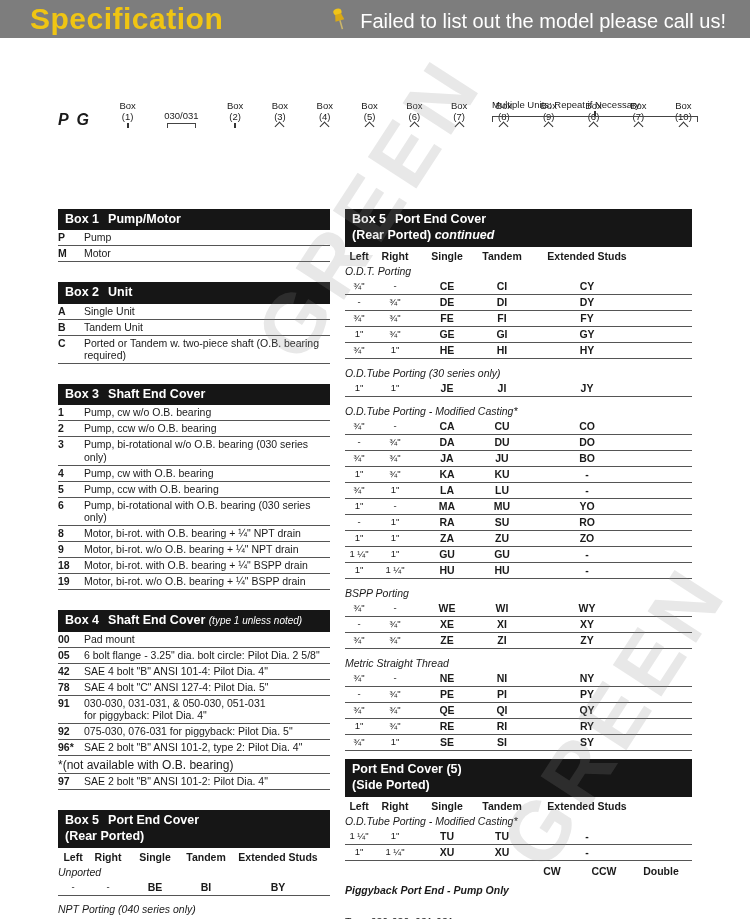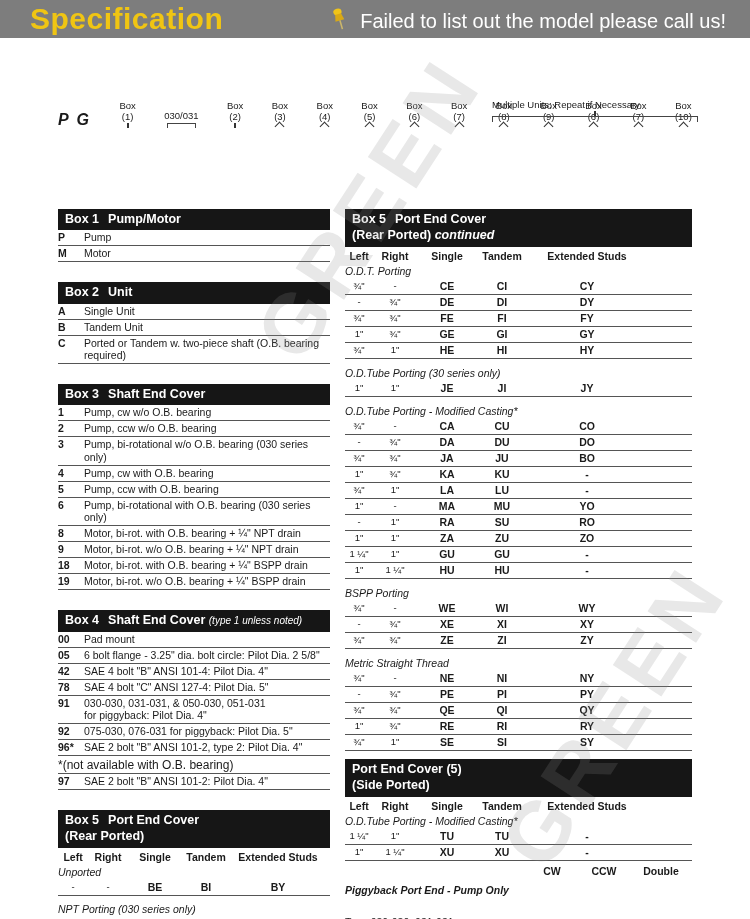--- a/index.html
+++ b/index.html
@@ -342,21 +342,21 @@
     <div>
           <div class="prow">
         <span class="lr">-</span>
         <span class="lr">-</span>
         <span class="cd">BE</span>
         <span class="cd">BI</span>
         <span class="cd">BY</span>
       </div>
         </div>
 
-    <div class="ptitle">NPT Porting (030 series only)</div>
+    <div class="ptitle">NPT Porting (040 series only)</div>
     <div>
           <div class="prow">
         <span class="lr">¾"</span>
         <span class="lr">-</span>
         <span class="cd">KE</span>
         <span class="cd">KI</span>
         <span class="cd">KY</span>
       </div>
         </div>
 

